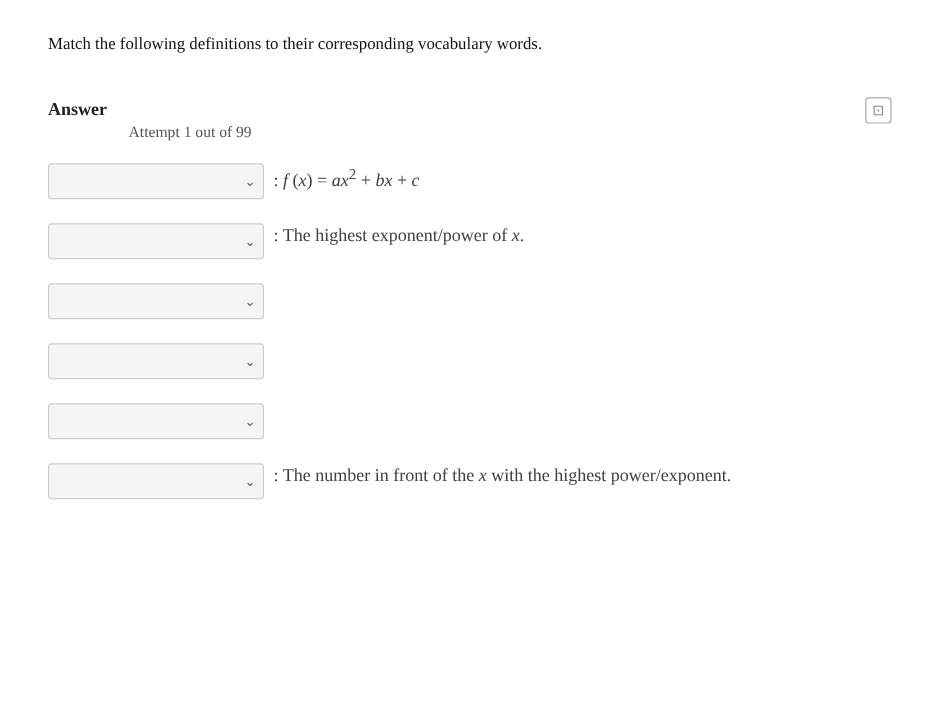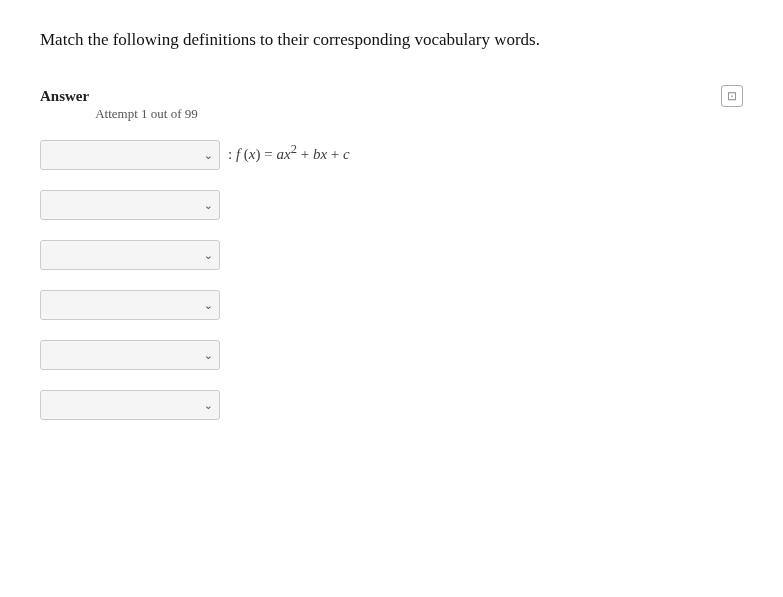--- a/index.html
+++ b/index.html
@@ -12,29 +12,29 @@
       background: #ffffff;
       font-family: Georgia, 'Times New Roman', serif;
       font-size: 15px;
       color: #222;
       padding: 30px 40px;
       width: 783px;
       min-height: 597px;
     }
 
     .instructions {
-      font-size: 17px;
+      font-size: 14px;
       margin-bottom: 20px;
       color: #111;
     }
 
     .answer-header {
       display: flex;
       align-items: center;
-      gap: 6px;
+      gap: 18px;
       margin-bottom: 18px;
     }
 
     .answer-label {
       font-weight: bold;
       font-size: 15px;
     }
 
     .attempt-label {
       font-size: 13px;
@@ -108,34 +108,40 @@
       <span class="dropdown-chevron">⌄</span>
     </div>
     <div class="match-definition">
       : <i>f</i> (<i>x</i>) = <i>ax</i><sup>2</sup> + <i>bx</i> + <i>c</i>
     </div>
   </div>
     <div class="match-row">
     <div class="dropdown-box">
       <span class="dropdown-chevron">⌄</span>
     </div>
+    <div class="match-definition">
+      : The highest exponent/power of <i>x</i>.
+    </div>
   </div>
     <div class="match-row">
     <div class="dropdown-box">
       <span class="dropdown-chevron">⌄</span>
     </div>
   </div>
     <div class="match-row">
     <div class="dropdown-box">
       <span class="dropdown-chevron">⌄</span>
     </div>
   </div>
     <div class="match-row">
     <div class="dropdown-box">
       <span class="dropdown-chevron">⌄</span>
     </div>
   </div>
     <div class="match-row">
     <div class="dropdown-box">
       <span class="dropdown-chevron">⌄</span>
     </div>
+    <div class="match-definition">
+      : The number in front of the <i>x</i> with the highest power/exponent.
+    </div>
   </div>
   </div>
 
 </body></html>

